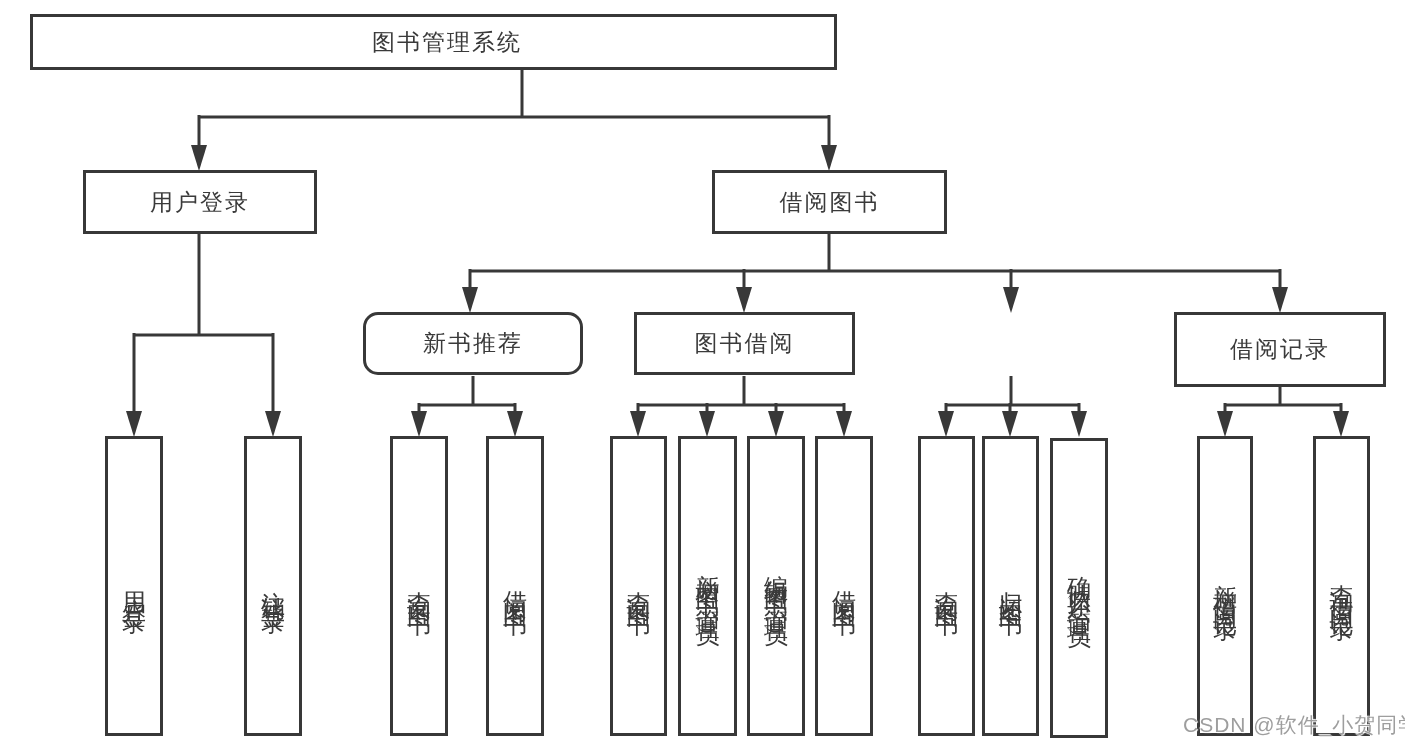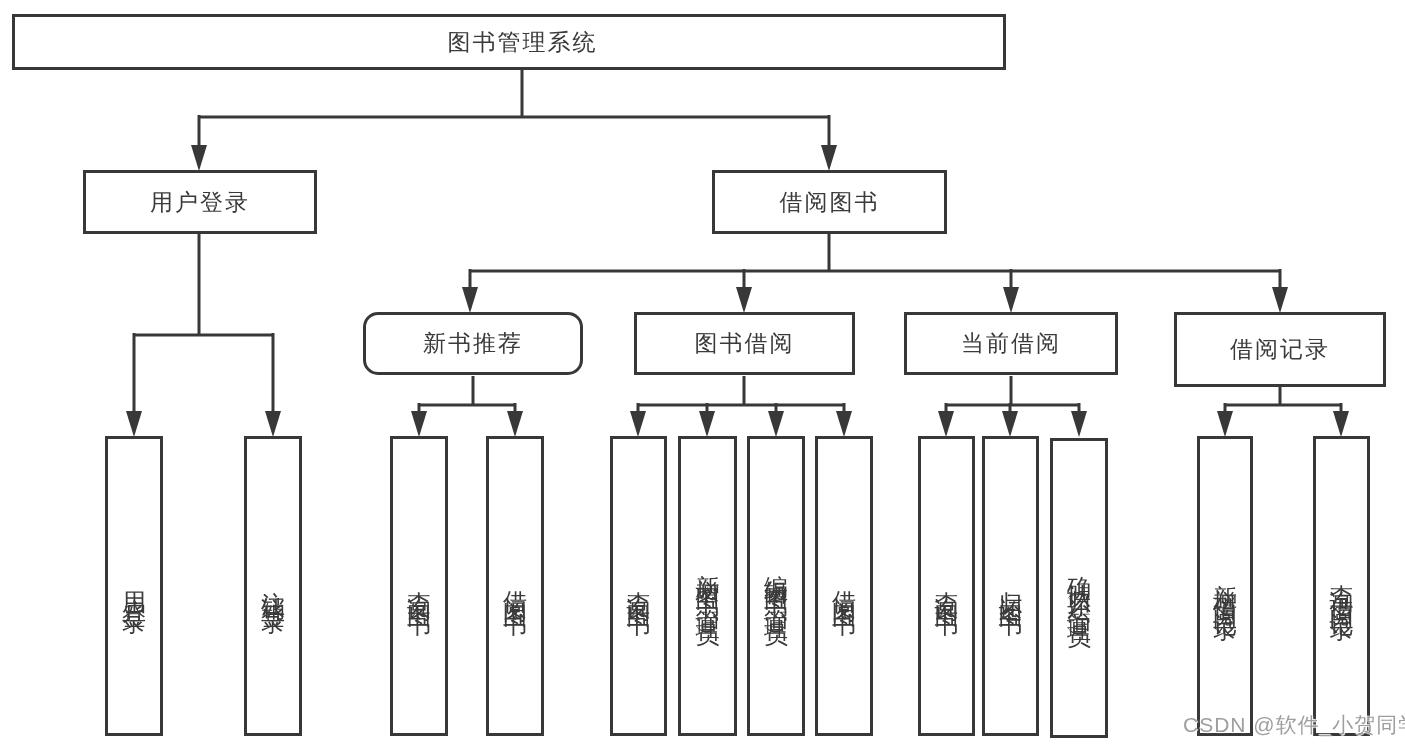--- a/index.html
+++ b/index.html
@@ -68,39 +68,36 @@
       <polygon points="768,411 784,411 776,437"></polygon>
       <polygon points="836,411 852,411 844,437"></polygon>
       <polygon points="938,411 954,411 946,437"></polygon>
       <polygon points="1002,411 1018,411 1010,437"></polygon>
       <polygon points="1071,411 1087,411 1079,437"></polygon>
       <polygon points="1217,411 1233,411 1225,437"></polygon>
       <polygon points="1333,411 1349,411 1341,437"></polygon>
     </g>
   </svg>
 
-  <div class="box hbox" style="left:12px; top:14px; width:994px; height:56px;padding-left:27px;">
+  <div class="box hbox" style="left:30px; top:14px; width:807px; height:56px;padding-left:27px;">
     <span>图书管理系统</span>
   </div>
 
   <div class="box hbox" style="left:83px; top:170px; width:234px; height:64px;">
     <span>用户登录</span>
   </div>
   <div class="box hbox" style="left:712px; top:170px; width:235px; height:64px;">
     <span>借阅图书</span>
   </div>
 
   <div class="box hbox" style="left:363px; top:312px; width:220px; height:63px;border-radius:15px;">
     <span>新书推荐</span>
   </div>
   <div class="box hbox" style="left:634px; top:312px; width:221px; height:63px;">
     <span>图书借阅</span>
-  </div>
-  <div class="box hbox" style="left:904px; top:312px; width:214px; height:63px;">
-    <span>当前借阅</span>
   </div>
   <div class="box hbox" style="left:1174px; top:312px; width:212px; height:75px;">
     <span>借阅记录</span>
   </div>
 
   <div class="box vbox" style="left:105px; top:436px; width:58px; height:300px;">
     <span>用户登录</span>
   </div>
   <div class="box vbox" style="left:244px; top:436px; width:58px; height:300px;">
     <span>注销登录</span>

